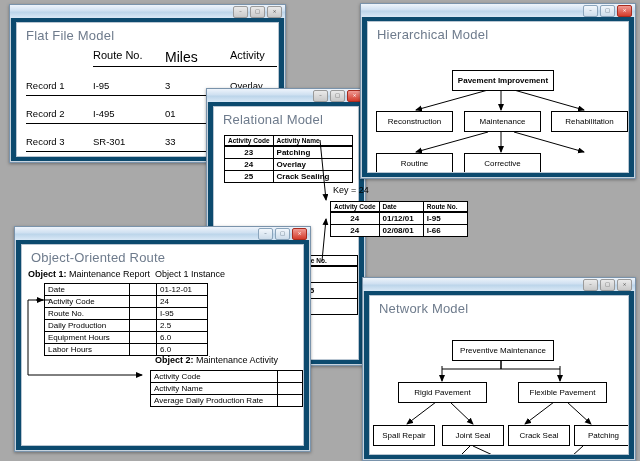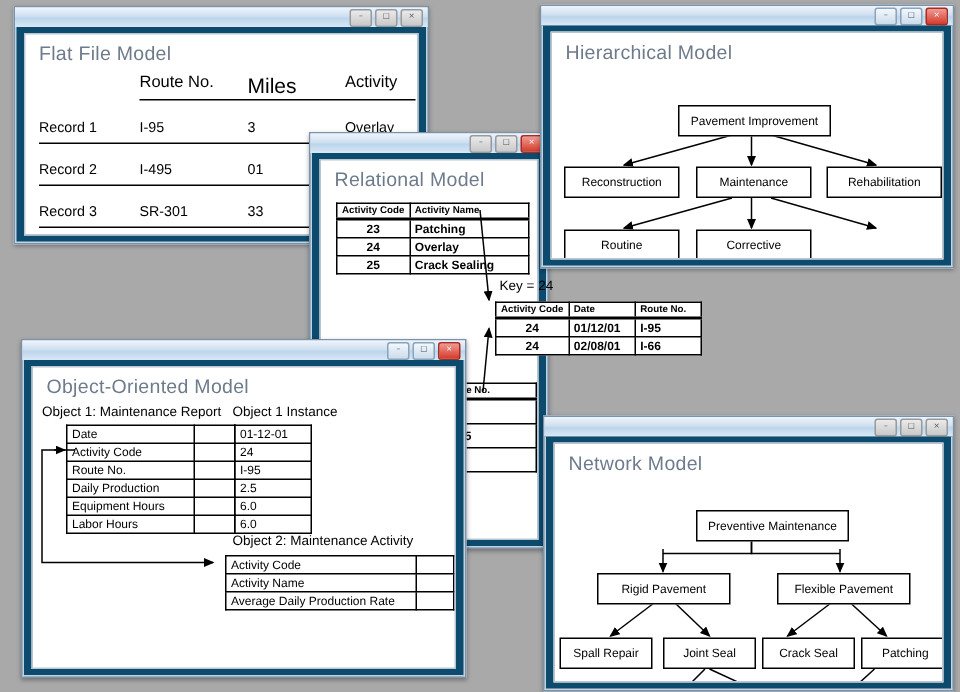--- a/index.html
+++ b/index.html
@@ -47,21 +47,21 @@
        font-family:"Liberation Sans",sans-serif;color:#000;font-weight:bold;text-align:left;
        white-space:nowrap;}
   .tbl .hdr td{font-size:6.5px;line-height:7px;border-bottom:2px solid #000;}
 
   .node{position:absolute;border:1px solid #000;background:#fff;font-size:8px;
         font-family:"Liberation Sans",sans-serif;color:#000;text-align:center;
         display:flex;align-items:center;justify-content:center;white-space:nowrap;}
 
   .keylbl{position:absolute;font-size:9px;font-family:"Liberation Sans",sans-serif;color:#000;}
   .oolbl{position:absolute;font-size:9px;font-family:"Liberation Sans",sans-serif;color:#000;}
-  .oolbl b{font-weight:normal;}
+  .oolbl b{font-weight:bold;}
   .oot{position:absolute;border-collapse:collapse;}
   .oot td{border:1px solid #000;font-size:8px;padding:0px 3px;height:11px;
           font-family:"Liberation Sans",sans-serif;color:#000;white-space:nowrap;}
   .oot td.blank{width:20px;}
 </style>
 </head>
 <body>
 
 <div class="win" id="w-flat">
   <div class="titlebar">
@@ -203,42 +203,42 @@
           </marker>
         </defs>
         <line x1="120" y1="68" x2="48" y2="88" stroke="#000" marker-end="url(#arh)"></line>
         <line x1="133" y1="68" x2="133" y2="88" stroke="#000" marker-end="url(#arh)"></line>
         <line x1="146" y1="68" x2="216" y2="88" stroke="#000" marker-end="url(#arh)"></line>
         <line x1="120" y1="110" x2="48" y2="130" stroke="#000" marker-end="url(#arh)"></line>
         <line x1="133" y1="110" x2="133" y2="130" stroke="#000" marker-end="url(#arh)"></line>
         <line x1="146" y1="110" x2="216" y2="130" stroke="#000" marker-end="url(#arh)"></line>
       </svg>
 
-      <div class="node" style="left:84px;top:48px;width:100px;height:19px;">Pavement Improvement</div>
+      <div class="node" style="left:84px;top:48px;width:100px;height:19px;font-weight:bold;">Pavement Improvement</div>
       <div class="node" style="left:8px;top:89px;width:75px;height:19px;">Reconstruction</div>
       <div class="node" style="left:96px;top:89px;width:75px;height:19px;">Maintenance</div>
       <div class="node" style="left:183px;top:89px;width:75px;height:19px;">Rehabilitation</div>
       <div class="node" style="left:8px;top:131px;width:75px;height:19px;">Routine</div>
       <div class="node" style="left:96px;top:131px;width:75px;height:19px;">Corrective</div>
       <div class="node" style="left:183px;top:131px;width:75px;height:19px;margin-top:44px;">Preventive</div>
     </div>
   </div>
 </div>
 
 <div class="win" id="w-oo">
   <div class="titlebar">
     <div class="winbtns">
       <div class="wb">–</div>
       <div class="wb">□</div>
       <div class="wb close">×</div>
     </div>
   </div>
   <div class="body">
     <div class="inner">
-      <div class="wtitle">Object-Oriented Model</div>
+      <div class="wtitle">Object-Oriented Route</div>
 
       <div class="oolbl" style="left:6px;top:24px;">
         <b>Object 1:</b><span> Maintenance Report</span>
       </div>
       <div class="oolbl" style="left:133px;top:24px;">Object 1 Instance</div>
 
       <table class="oot" style="left:22px;top:38px;">
         <tbody>
             <tr>
               <td style="width:78px;">Date</td>
@@ -348,21 +348,21 @@
         <line x1="190" y1="70" x2="190" y2="85" stroke="#000" marker-end="url(#arn)"></line>
         <line x1="66" y1="106" x2="37" y2="128" stroke="#000" marker-end="url(#arn)"></line>
         <line x1="80" y1="106" x2="103" y2="128" stroke="#000" marker-end="url(#arn)"></line>
         <line x1="184" y1="106" x2="155" y2="128" stroke="#000" marker-end="url(#arn)"></line>
         <line x1="197" y1="106" x2="221" y2="128" stroke="#000" marker-end="url(#arn)"></line>
         <line x1="100" y1="150" x2="72" y2="178" stroke="#000" marker-end="url(#arn)"></line>
         <line x1="103" y1="150" x2="168" y2="180" stroke="#000" marker-end="url(#arn)"></line>
         <line x1="213" y1="150" x2="180" y2="180" stroke="#000" marker-end="url(#arn)"></line>
       </svg>
 
-      <div class="node" style="left:94px;top:44px;width:100px;height:19px;">Preventive Maintenance</div>
+      <div class="node" style="left:82px;top:44px;width:100px;height:19px;">Preventive Maintenance</div>
       <div class="node" style="left:28px;top:86px;width:87px;height:19px;">Rigid Pavement</div>
       <div class="node" style="left:148px;top:86px;width:87px;height:19px;">Flexible Pavement</div>
       <div class="node" style="left:3px;top:129px;width:60px;height:19px;">Spall Repair</div>
       <div class="node" style="left:72px;top:129px;width:60px;height:19px;">Joint Seal</div>
       <div class="node" style="left:138px;top:129px;width:60px;height:19px;">Crack Seal</div>
       <div class="node" style="left:204px;top:129px;width:57px;height:19px;">Patching</div>
     </div>
   </div>
 </div>
 

